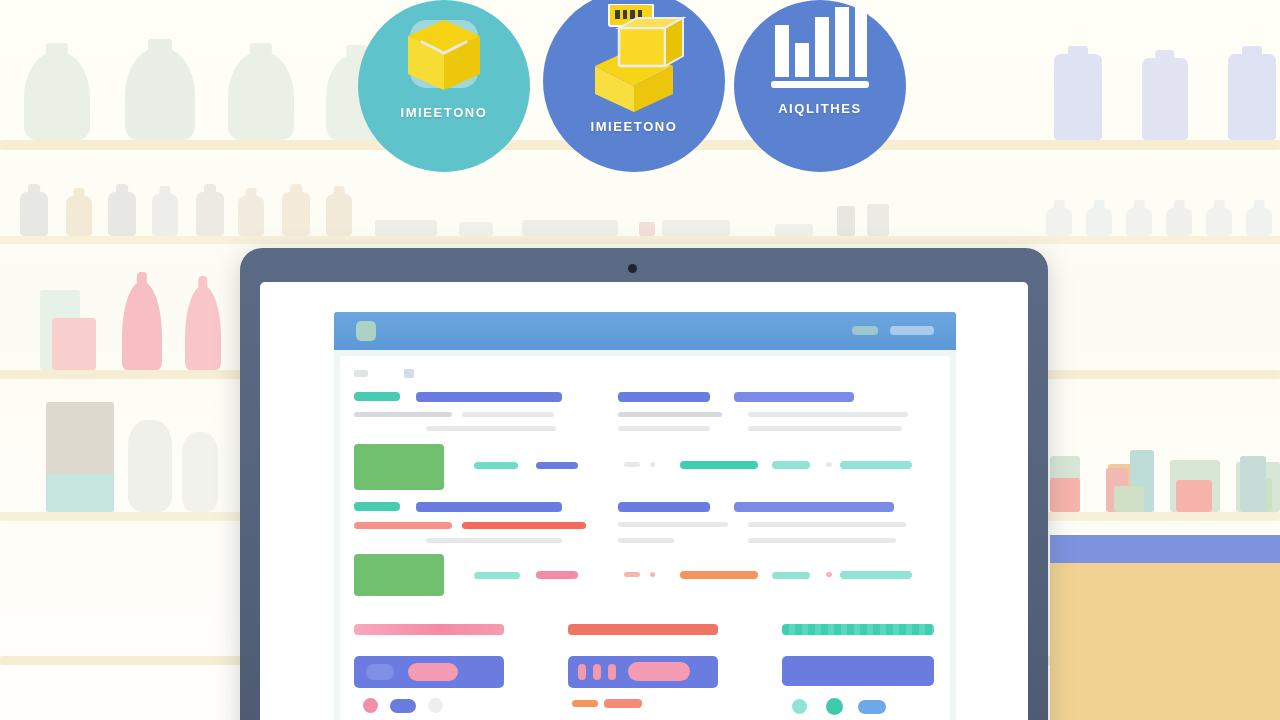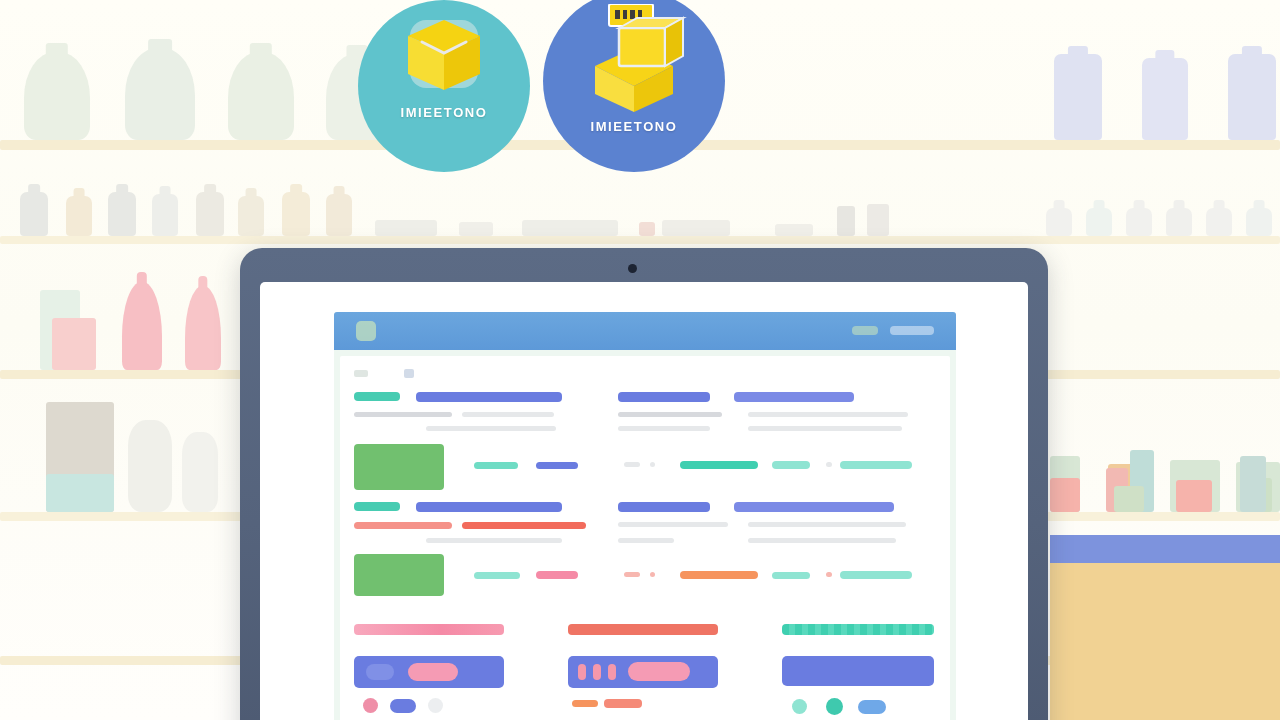--- a/index.html
+++ b/index.html
@@ -187,20 +187,33 @@
           <polygon points="20,62 59,82 59,108 20,90" fill="#f9de3f"></polygon>
           <polygon points="98,62 59,82 59,108 98,90" fill="#ecc60c"></polygon>
           <rect x="44" y="24" width="46" height="38" rx="2" fill="#fada26" stroke="#e9eef5" stroke-width="2.5"></rect>
           <polygon points="44,24 62,14 108,14 90,24" fill="#fbe255" stroke="#e9eef5" stroke-width="2"></polygon>
           <polygon points="90,24 108,14 108,52 90,62" fill="#e8c207" stroke="#e9eef5" stroke-width="2"></polygon>
         </svg>
       </div>
       <div class="badge-label" style="margin-bottom:38px;">IMIEETONO</div>
     </div>
 
+    <div class="badge" id="badge-analytics">
+      <div class="badge-icon" style="height:100px;margin-bottom:4px;">
+        <svg width="106" height="96" viewBox="0 0 106 96" aria-hidden="true">
+          <rect x="8" y="24" width="14" height="52" fill="#ffffff"></rect>
+          <rect x="28" y="42" width="14" height="34" fill="#ffffff"></rect>
+          <rect x="48" y="16" width="14" height="60" fill="#ffffff"></rect>
+          <rect x="68" y="6" width="14" height="70" fill="#ffffff"></rect>
+          <rect x="88" y="0" width="12" height="76" fill="#ffffff"></rect>
+          <rect x="4" y="80" width="98" height="7" rx="3" fill="#ffffff"></rect>
+        </svg>
+      </div>
+      <div class="badge-label" style="margin-bottom:56px;">AIQLITHES</div>
+    </div>
   </div>
 
   <div id="tablet">
     <div id="tablet-camera"></div>
     <div id="home-button"></div>
 
     <div id="tablet-screen-frame">
 
       <div id="app">
 

